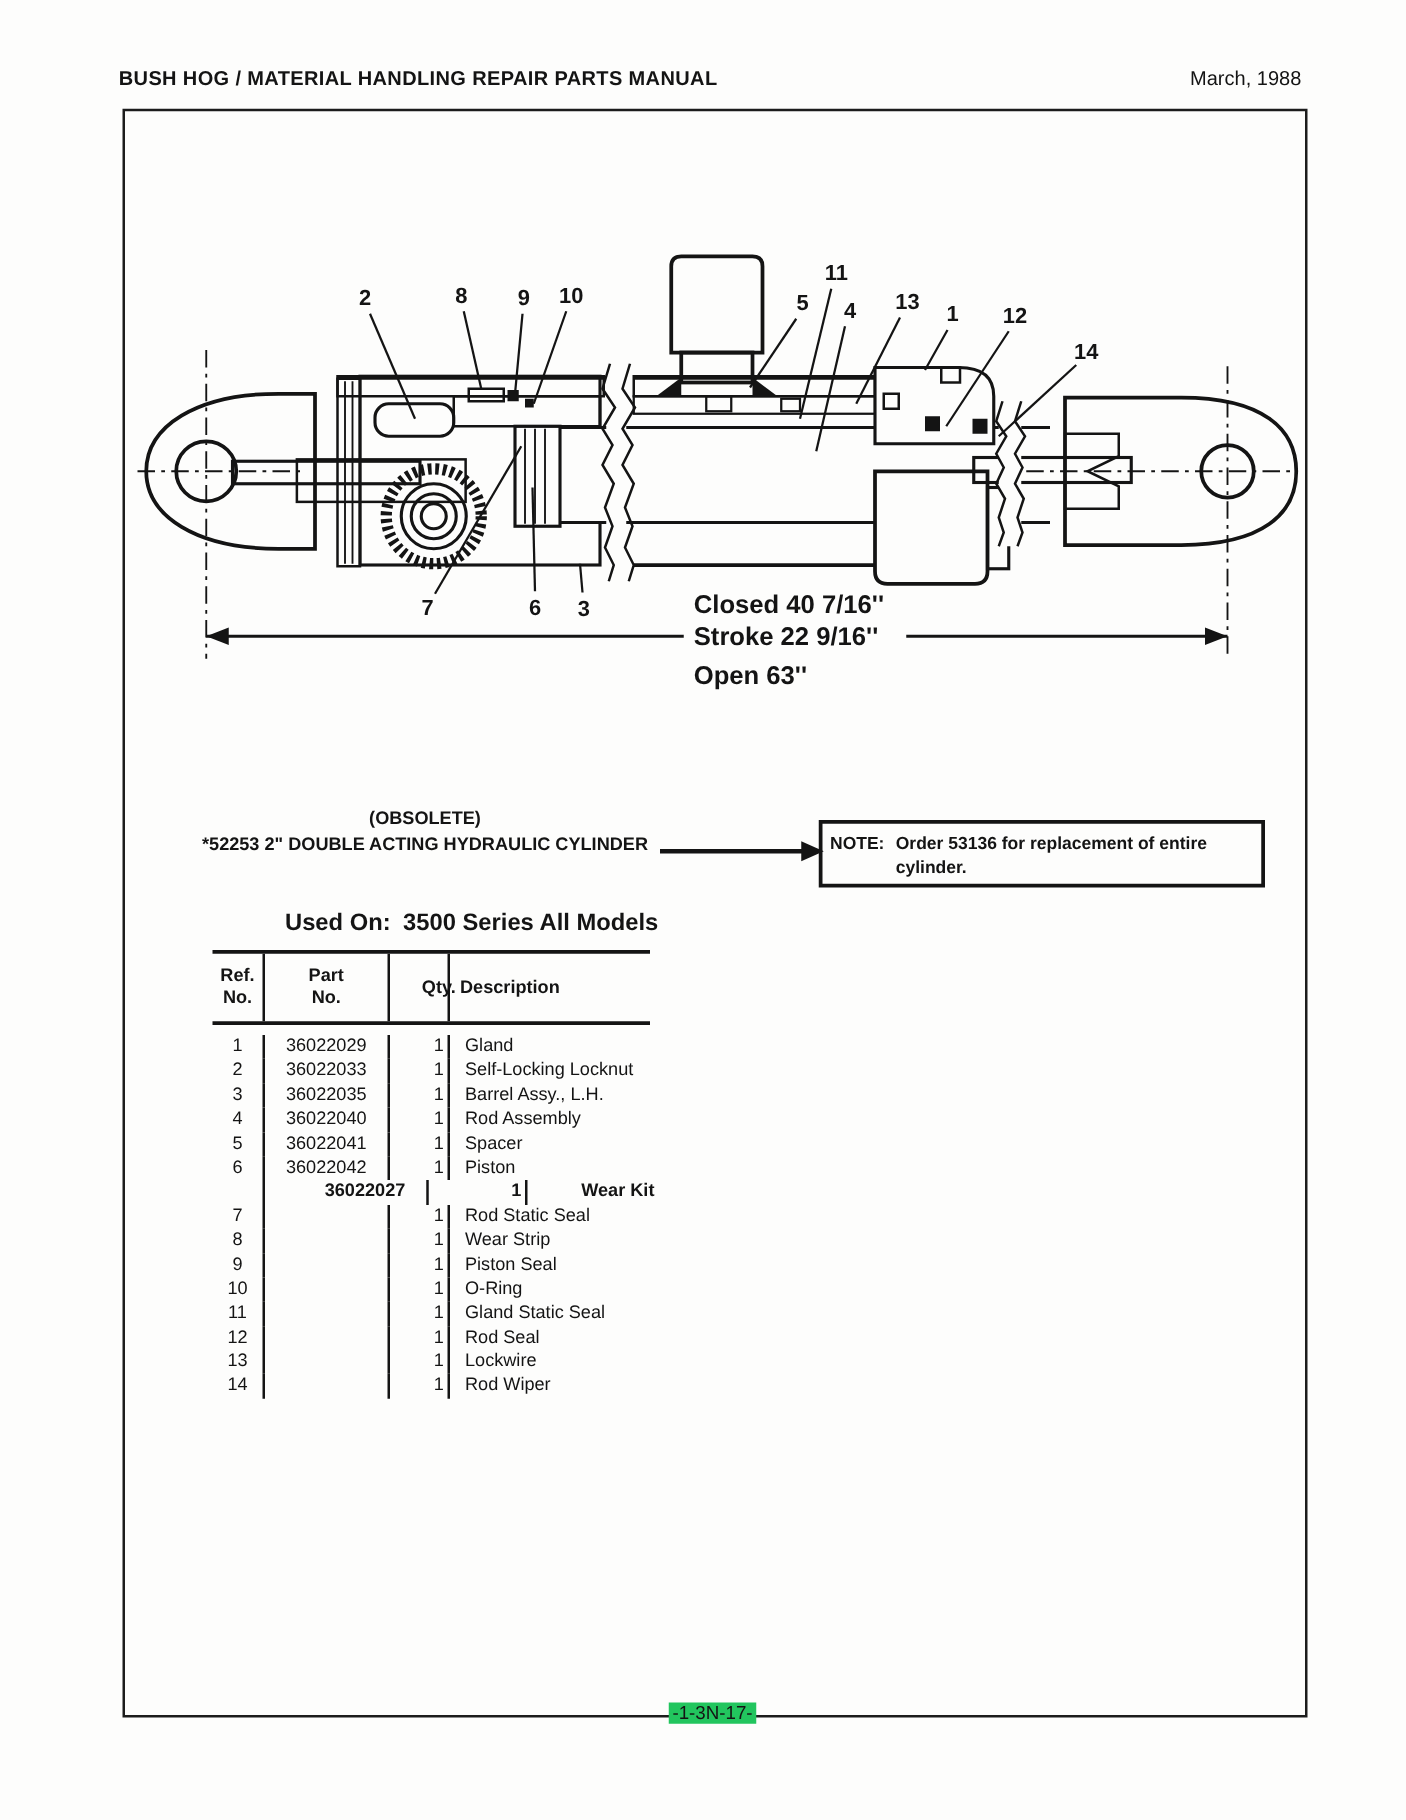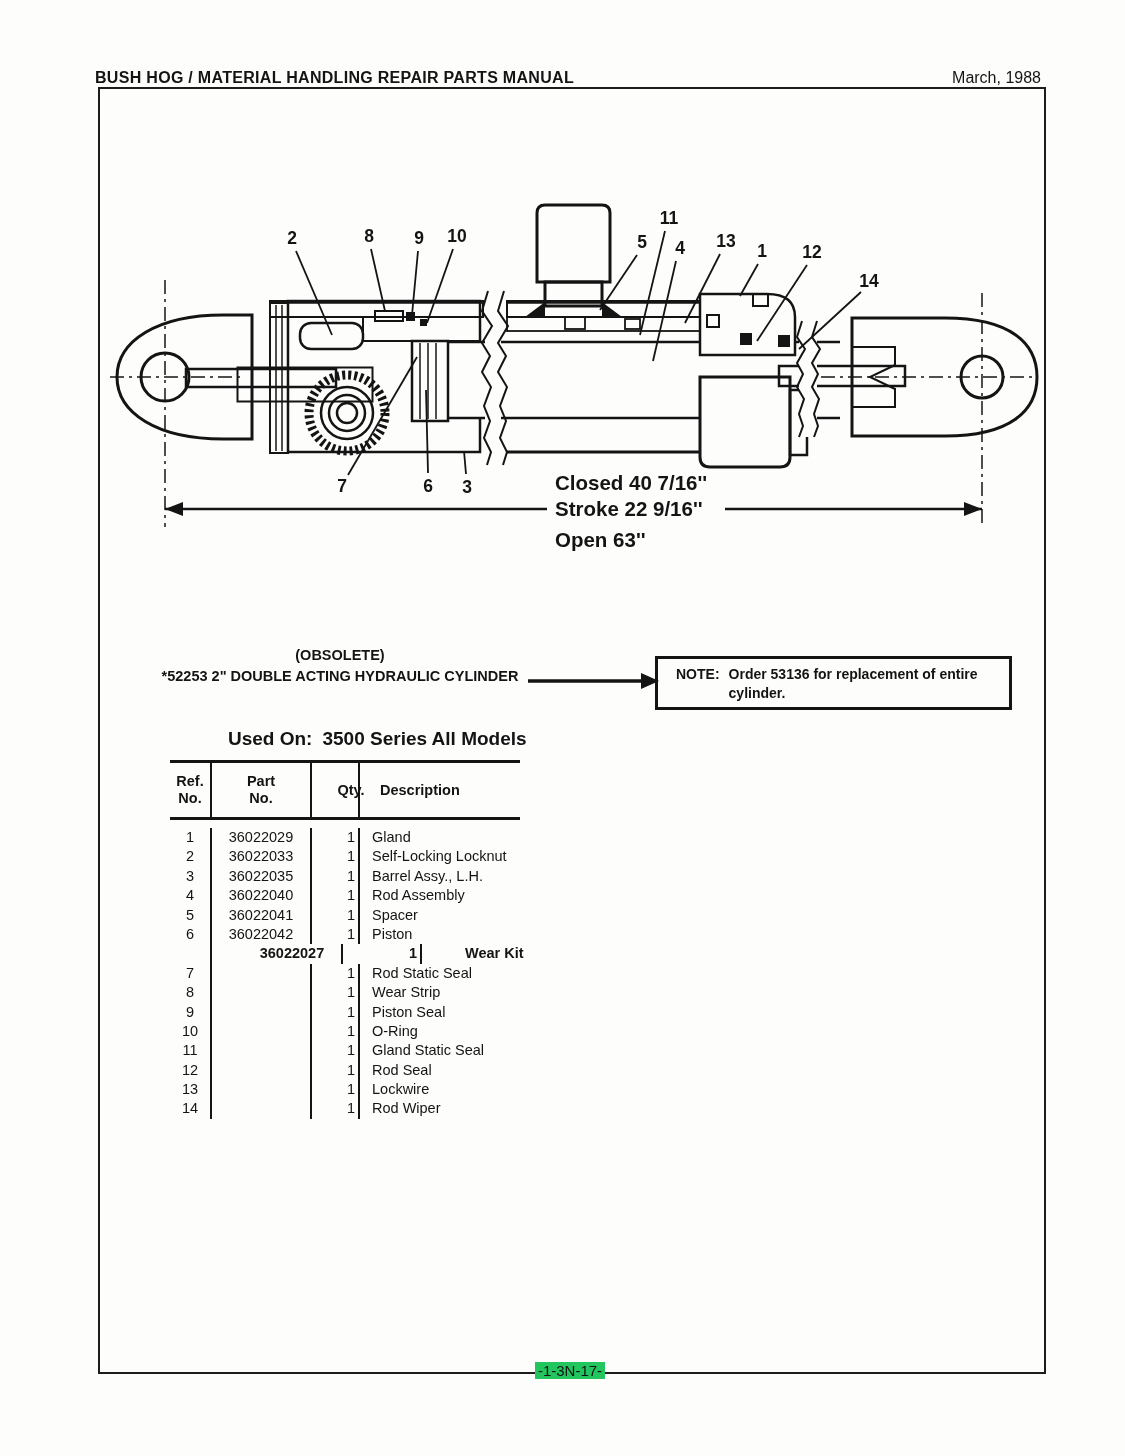--- a/index.html
+++ b/index.html
@@ -1,35 +1,35 @@
 <!DOCTYPE html>
 <html><head>
 <meta charset="utf-8">
 <style>
   html,body{margin:0;padding:0;background:#e8e8e6;}
   .page{position:relative;width:1125px;height:1456px;background:#fdfdfc;margin:0 auto;
         font-family:"Liberation Sans",sans-serif;color:#141414;overflow:hidden;}
-  .hdr{position:absolute;left:95px;top:69px;width:946px;display:flex;justify-content:space-between;align-items:baseline;}
+  .hdr{position:absolute;left:95px;top:55px;width:946px;display:flex;justify-content:space-between;align-items:baseline;}
   .hdr-title{font-size:16px;font-weight:700;letter-spacing:.3px;}
   .hdr-date{font-size:16px;font-weight:400;}
   .page-border{position:absolute;left:98px;top:87px;width:944px;height:1283px;border:2px solid #1c1c1c;}
   .diagram{position:absolute;left:95px;top:165px;}
   .title-block{position:absolute;left:150px;top:645px;width:380px;text-align:center;
                font-size:14.5px;font-weight:700;line-height:21px;}
   .note-arrow{position:absolute;left:525px;top:670px;}
   .note-box{position:absolute;left:655px;top:656px;width:357px;height:54px;border:3px solid #141414;
-            box-sizing:border-box;display:flex;gap:9px;padding:6px 18px;font-size:14px;font-weight:700;line-height:19px;}
+            box-sizing:border-box;display:flex;gap:9px;padding:6px 6px;font-size:14px;font-weight:700;line-height:19px;}
   .note-text{width:292px;}
   .used-on{position:absolute;left:228px;top:728px;font-size:19px;font-weight:700;}
   .used-on span{margin-right:10px;}
   .parts-table{position:absolute;left:170px;top:760px;width:350px;border-top:3px solid #141414;font-size:14.5px;}
   .prow,.pt-head{display:grid;grid-template-columns:42px 100px 48px 160px;}
   .pt-head{border-bottom:3px solid #141414;height:54px;font-weight:700;}
   .pt-head .c{display:flex;flex-direction:column;justify-content:center;align-items:center;line-height:17px;}
-  .pt-head .c.left{align-items:flex-start;padding-left:20px;}
+  .pt-head .c.left{align-items:flex-start;padding-left:8px;}
   .cell-ref,.cell-part,.cell-qty{text-align:center;}
   .cell-ref{border-right:2px solid #141414;}
   .cell-part{border-right:2px solid #141414;}
   .cell-qty{border-right:2px solid #141414;margin-left:32px;}
   .pt-body{padding-top:8px;}
   .prow{line-height:19.4px;height:19.4px;}
   .prow .cell-desc{padding-left:12px;}
   .prow.bold{font-weight:700;gap:31px;}
   .footer-code{position:absolute;left:98px;top:1362px;width:944px;text-align:center;}
   .footer-code span{background:#22c55e;padding:0 3px;font-size:15px;font-weight:400;}

